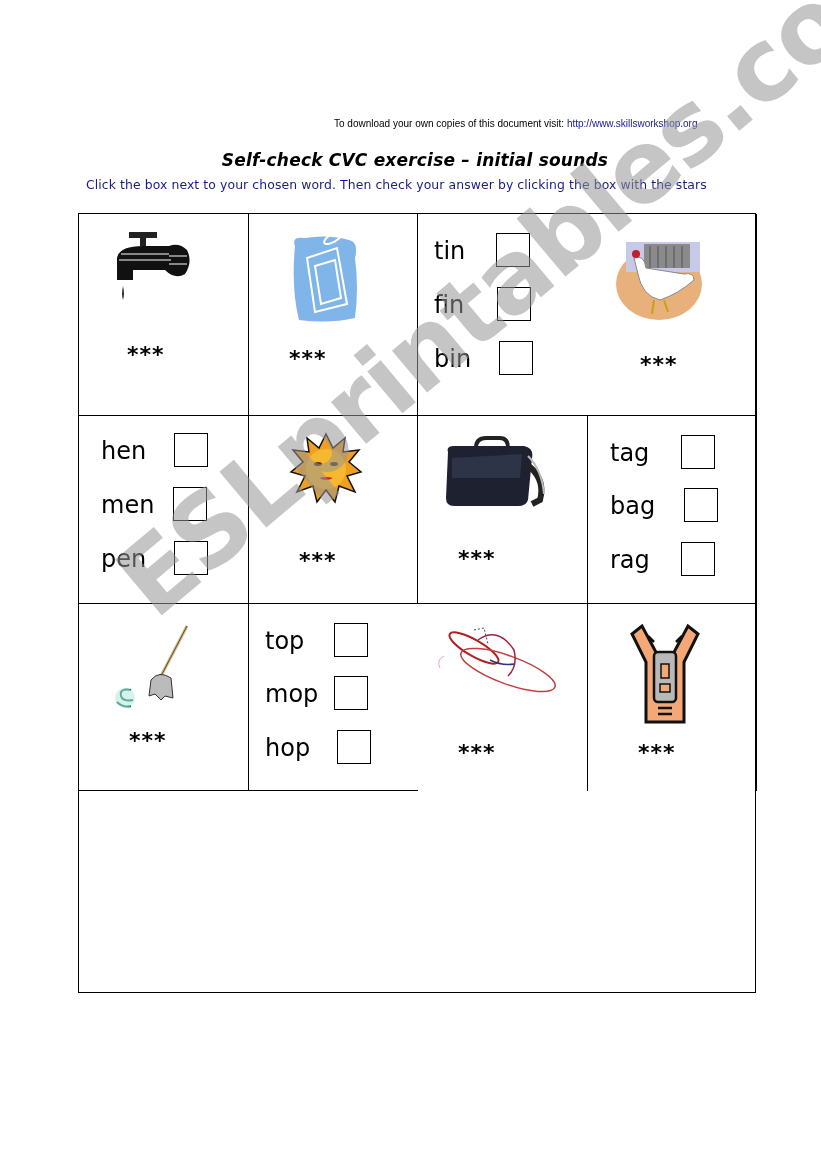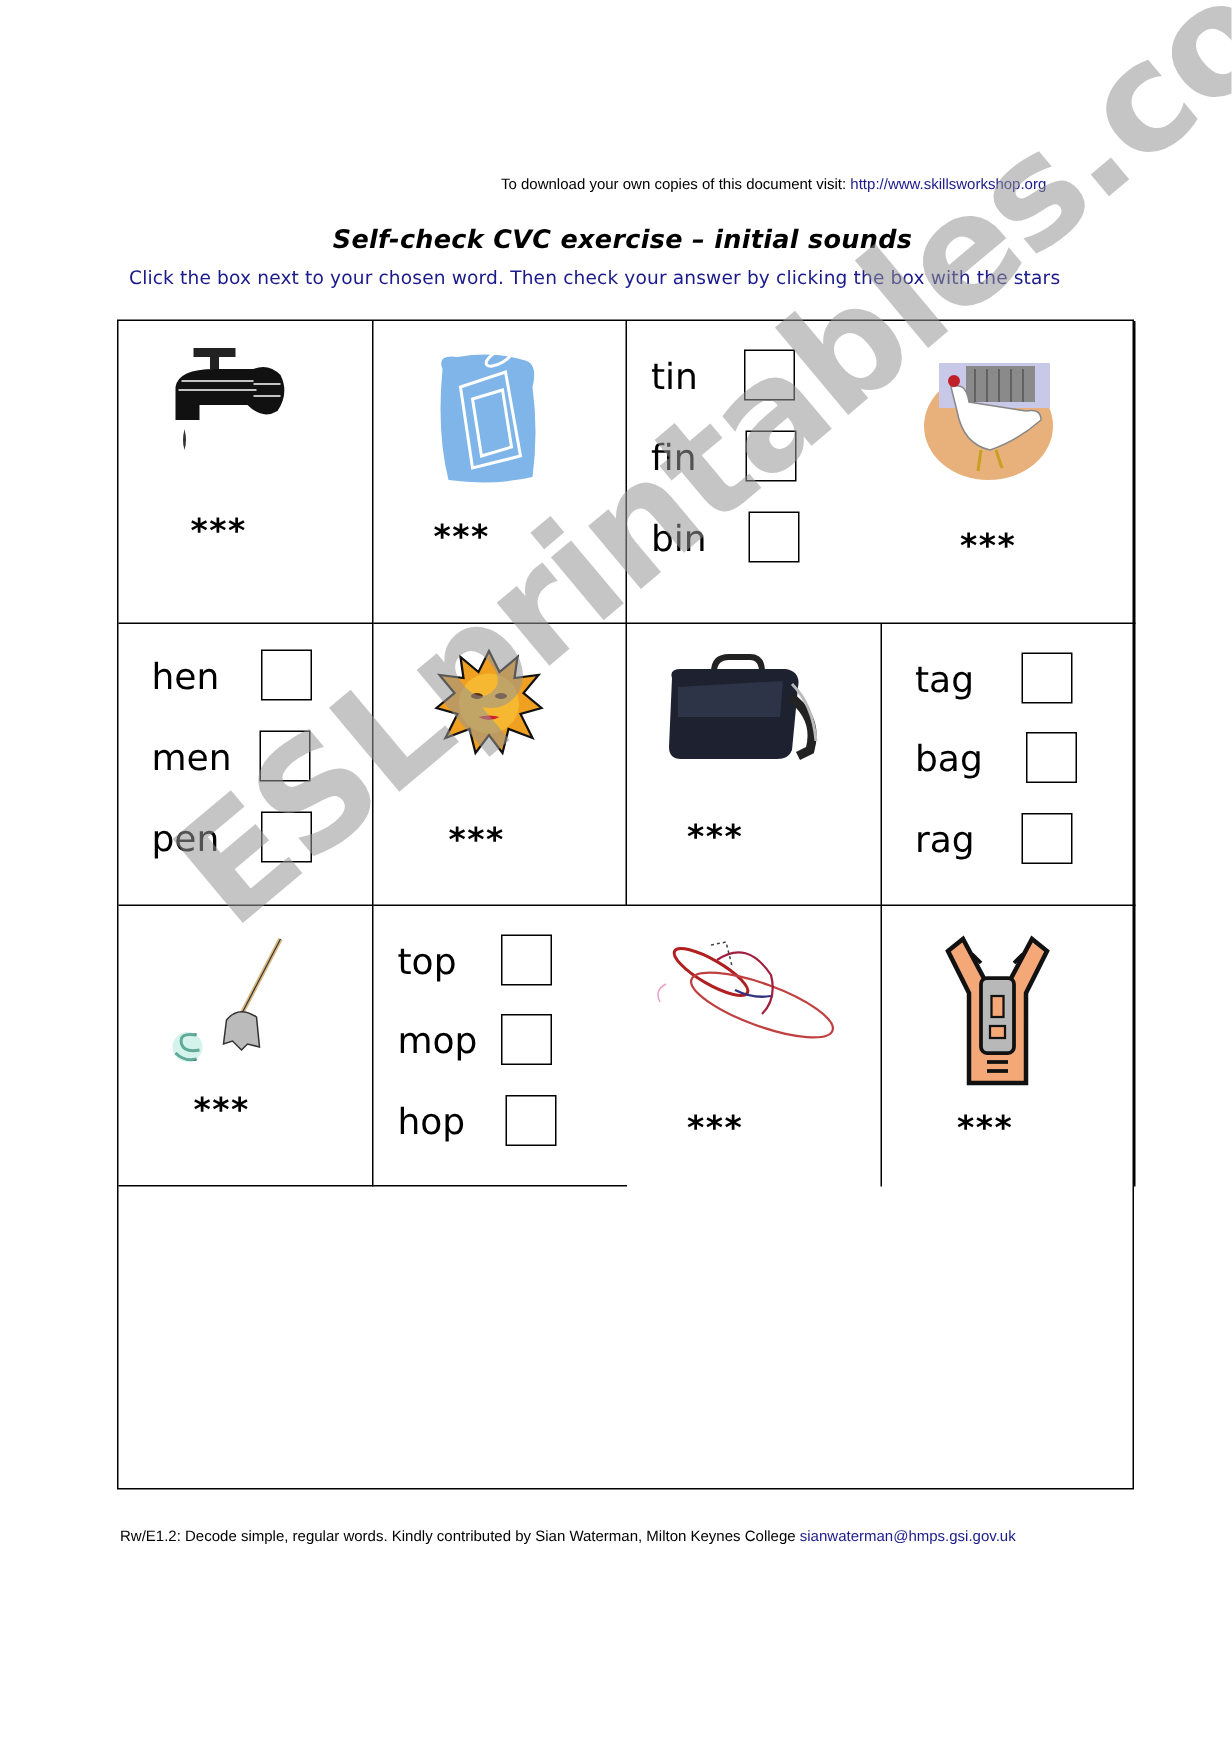--- a/index.html
+++ b/index.html
@@ -199,14 +199,13 @@
           <line x1="54" y1="14" x2="48" y2="20"></line>
       </g>
     </svg>
     <div class="stars" style="left:50px;top:136px">***</div>
   </div>
 </div>
 
 <div class="watermark">ESLprintables.com</div>
 
 <div class="footer">
-  <div><span>Rw/E1.2: Decode simple, regular words. Kindly contributed by Sian Waterman, Milton Keynes College </span><a>sianwaterman@hmps.gsi.gov.uk</a></div>
 </div>
 
 </body></html>

